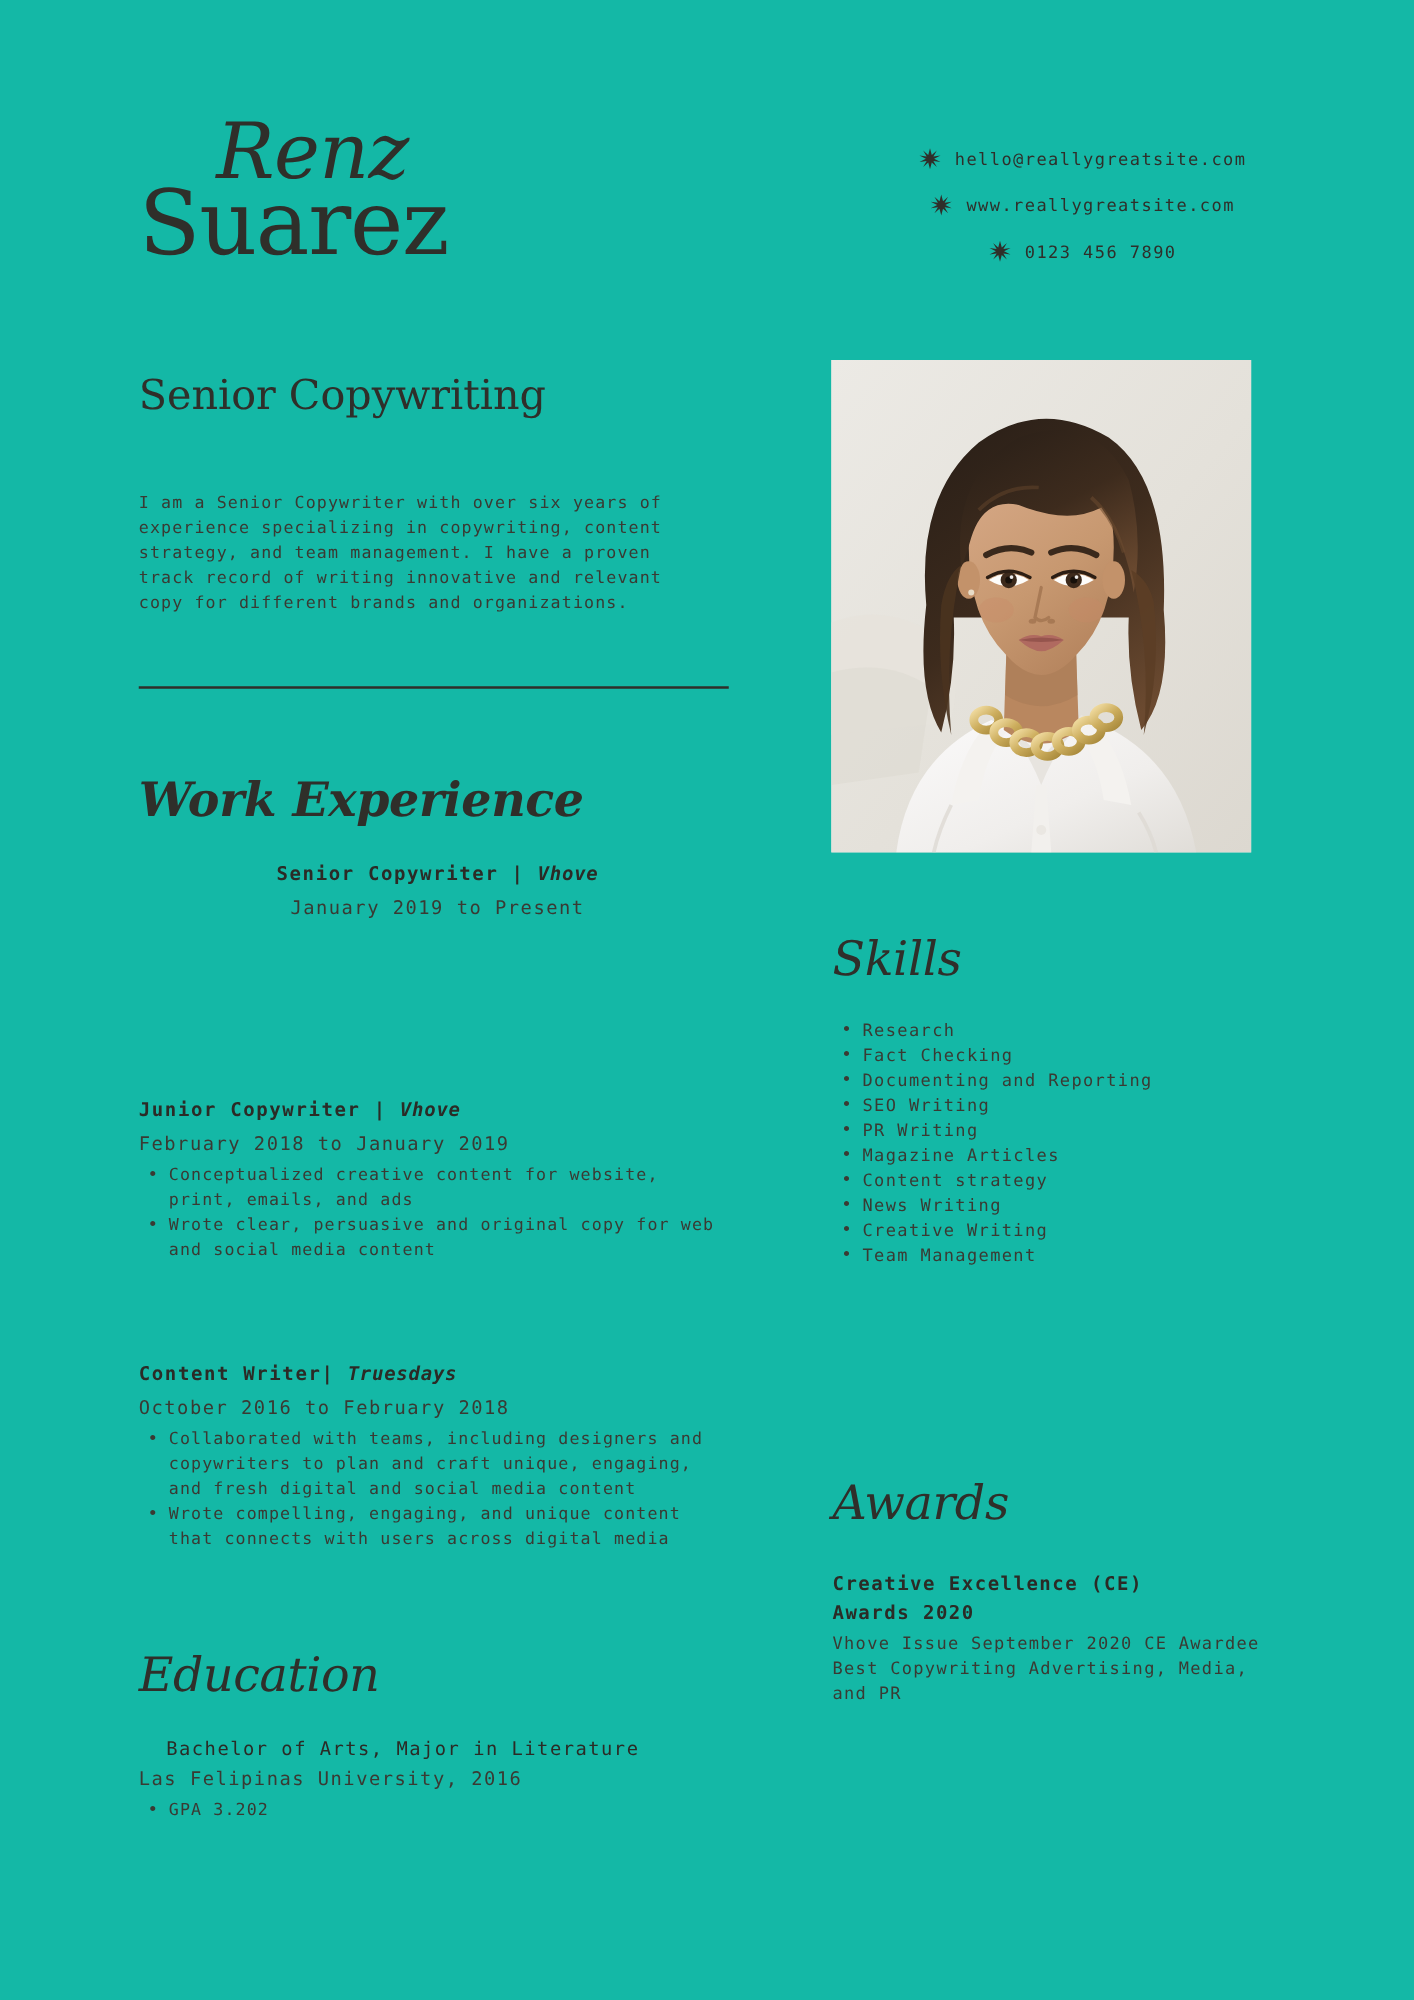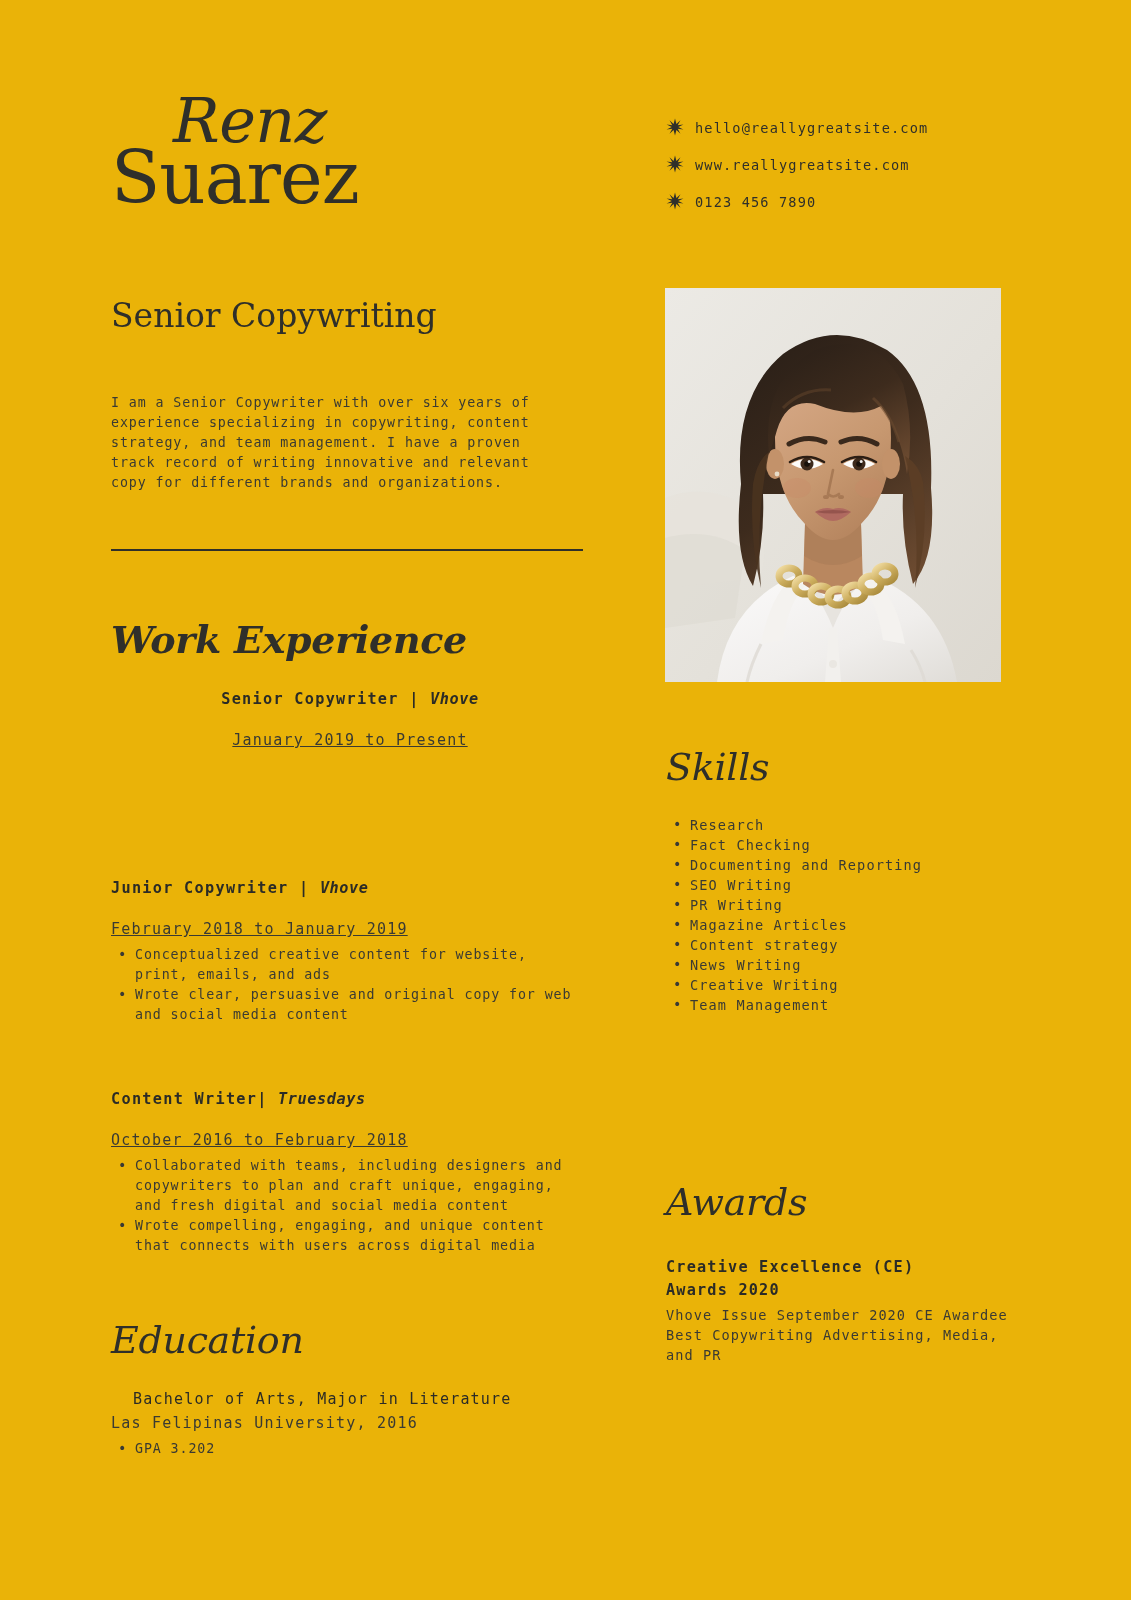--- a/index.html
+++ b/index.html
@@ -14,21 +14,21 @@
     font-family: "DejaVu Sans Mono", monospace;
     color: #2b2b26;
     position: relative;
     overflow: hidden;
   }
 
   .page {
     position: relative;
     width: 1131px;
     height: 1600px;
-    background: #eab308;
+    background: #14b8a6;
   }
 
   .name-block {
     position: absolute;
     left: 111px;
     top: 96px;
     width: 470px;
     font-family: "DejaVu Serif", serif;
     color: #2f2f2a;
     line-height: 0.82;
@@ -113,22 +113,21 @@
   .job-company {
     font-style: italic;
     font-weight: bold;
     letter-spacing: 0.6px;
   }
   .job-dates {
     font-size: 15px;
     letter-spacing: 1.2px;
     color: #3a3a33;
     line-height: 25px;
-    margin-top: 18px;
-    text-decoration: underline;
+    margin-top: 4px;
   }
 
   ul.bullets {
     list-style: none;
     margin-top: 3px;
   }
   ul.bullets li {
     position: relative;
     padding-left: 24px;
     font-size: 13.3px;
@@ -170,20 +169,21 @@
   .contacts {
     position: absolute;
     left: 666px;
     top: 109px;
     width: 400px;
   }
   .contact-row {
     display: flex;
     align-items: center;
     height: 37px;
+    justify-content: center;
   }
   .star-icon {
     width: 18px;
     height: 18px;
     margin-right: 11px;
     flex: 0 0 18px;
     position: relative;
     top: -1px;
   }
   .star-icon svg { display: block; }

